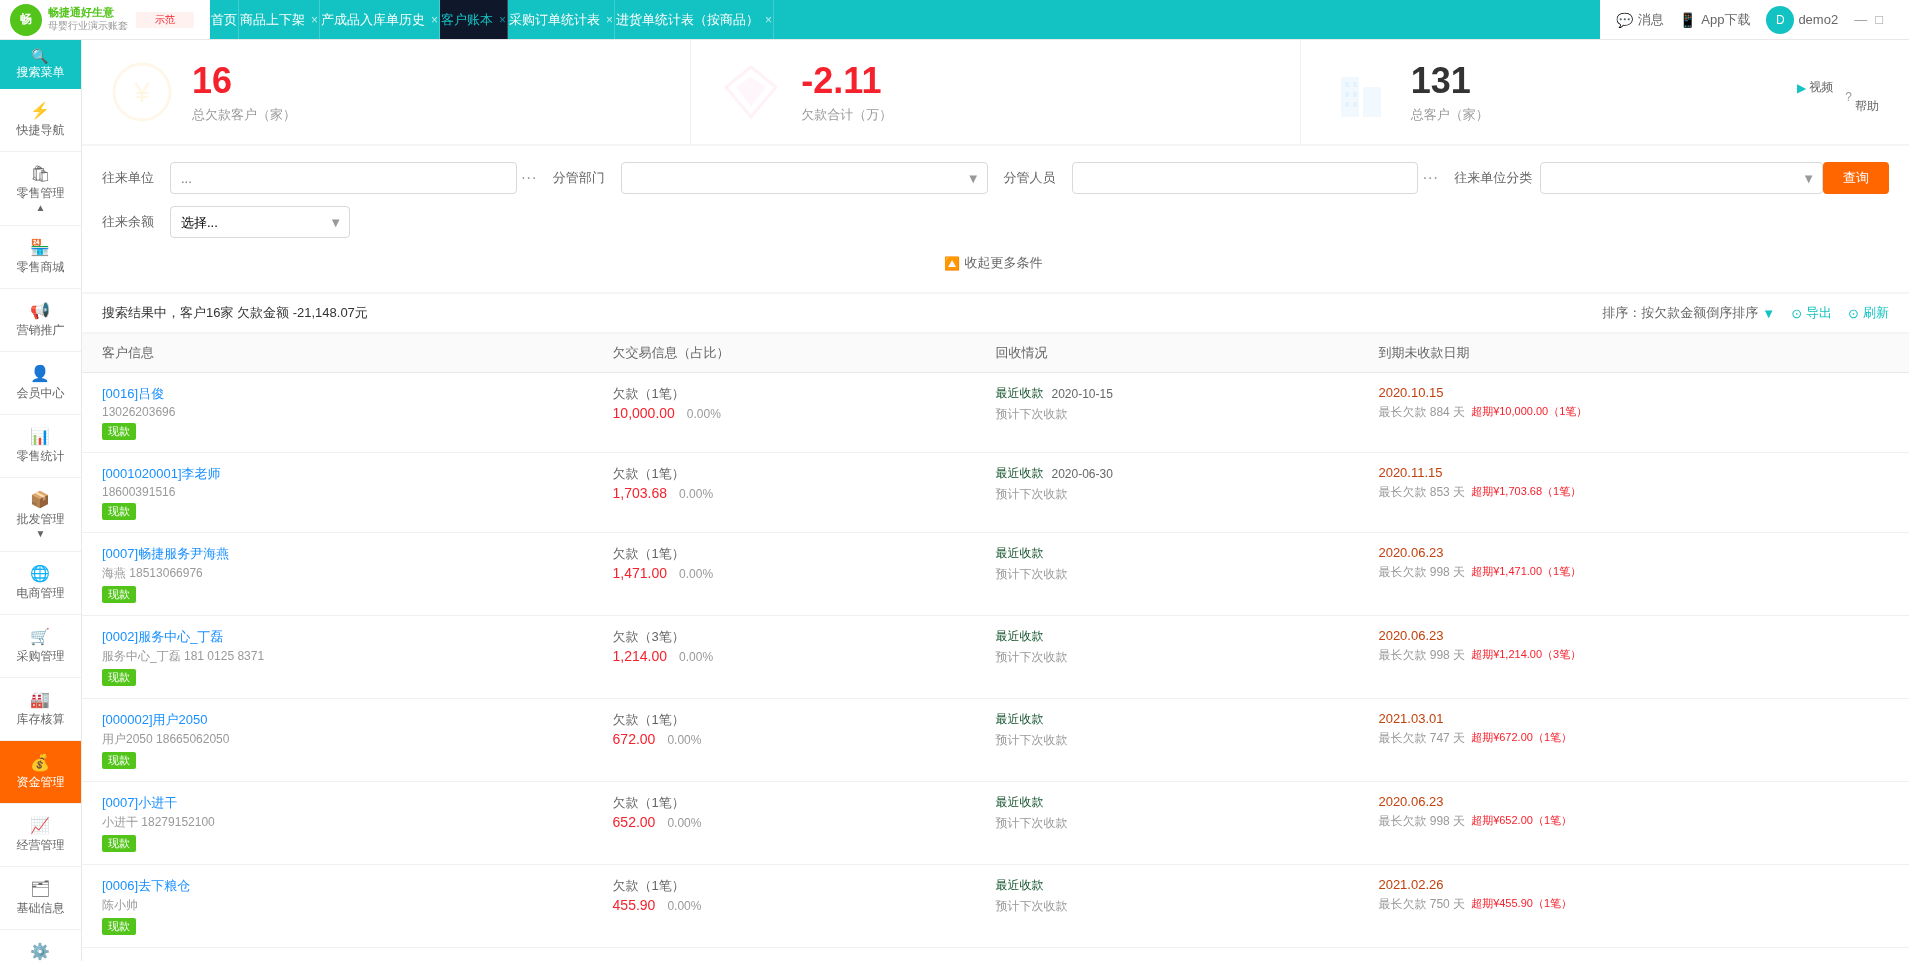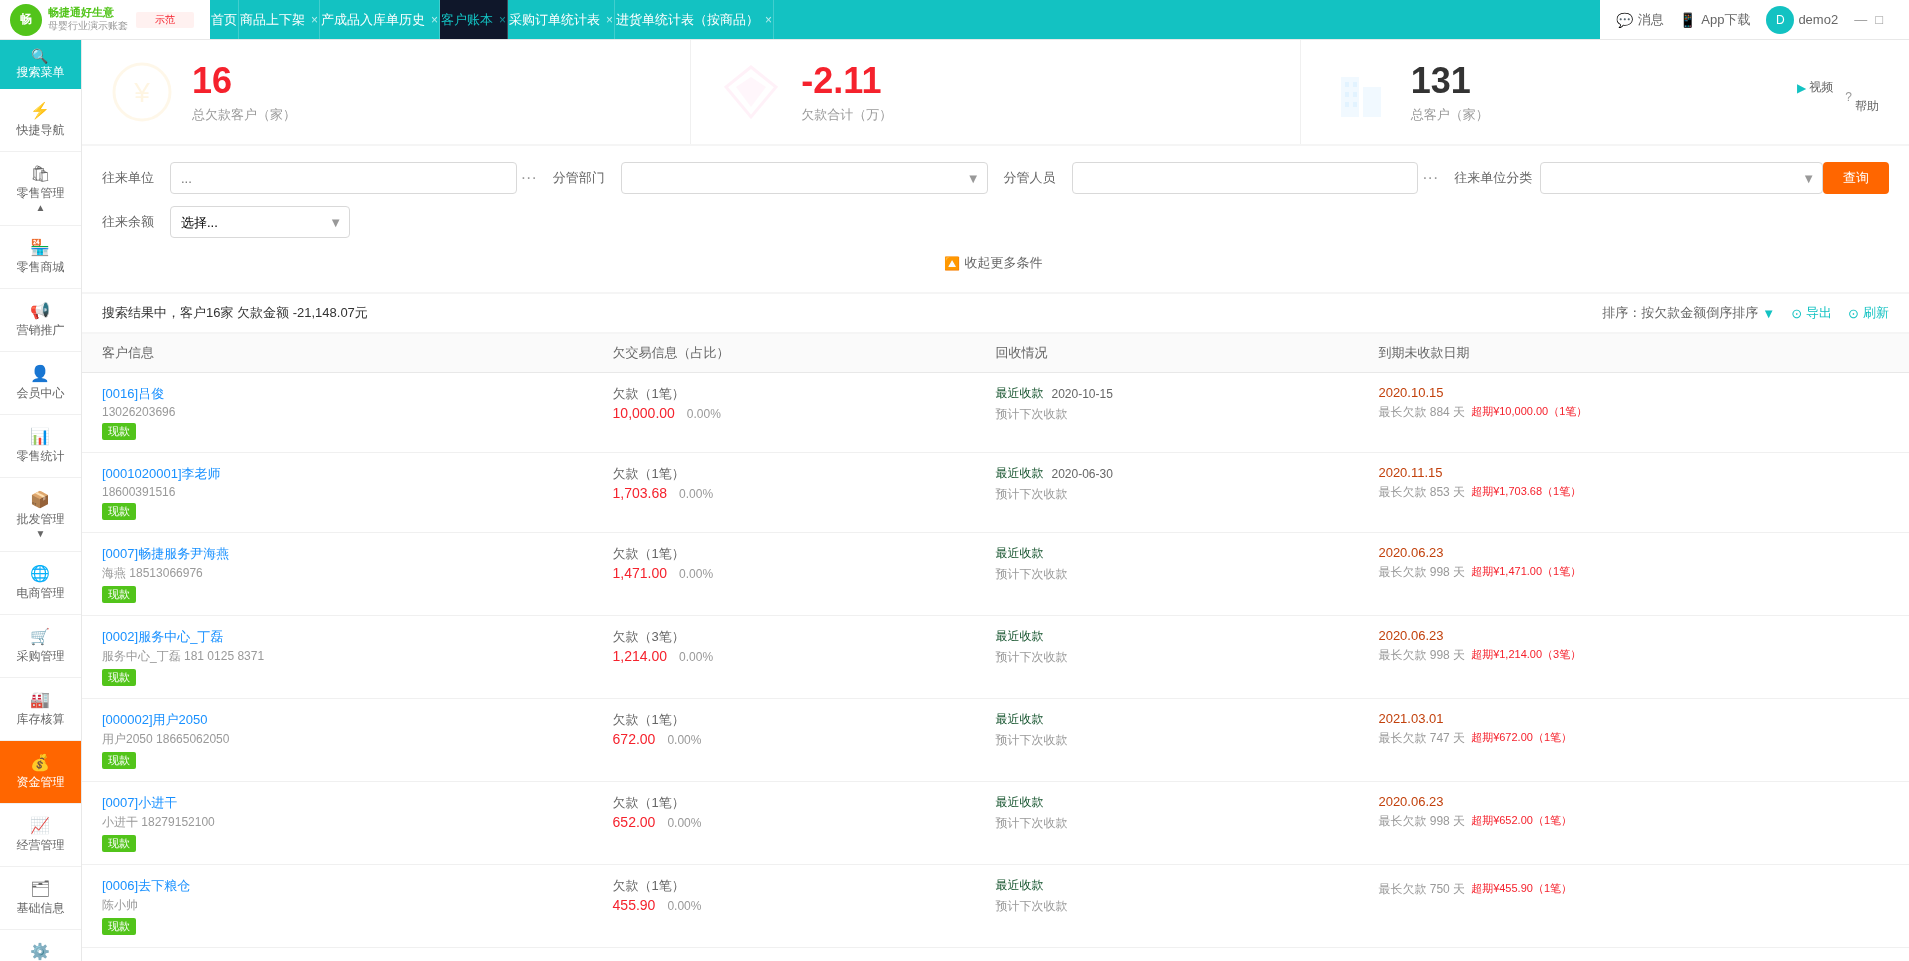--- a/index.html
+++ b/index.html
@@ -532,20 +532,21 @@
             <div class="debt-pct">0.00%</div>
           </div>
         </div>
         <div>
           <div class="collection-row">
             <span class="collection-recent">最近收款</span>
           </div>
           <div class="collection-next">预计下次收款</div>
         </div>
         <div>
+          <div class="overdue-date">2021.02.26</div>
           <div style="display:flex;gap:6px;align-items:center;margin-top:2px;">
             <span class="overdue-days">最长欠款 750 天</span>
             <a class="overdue-link">超期¥455.90（1笔）</a>
           </div>
         </div>
       </div>
 
       <div class="table-row">
         <div>
           

